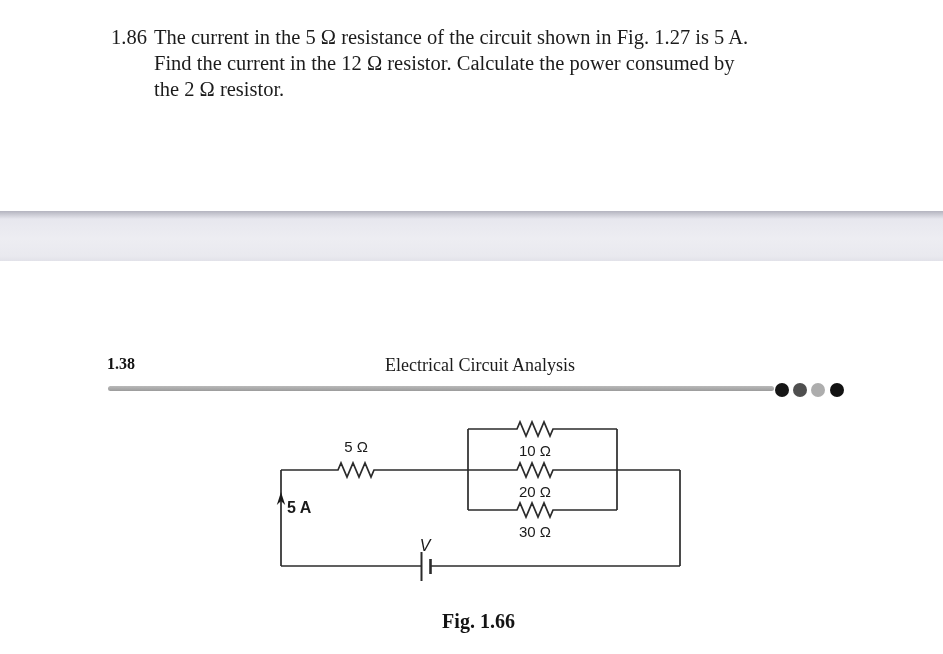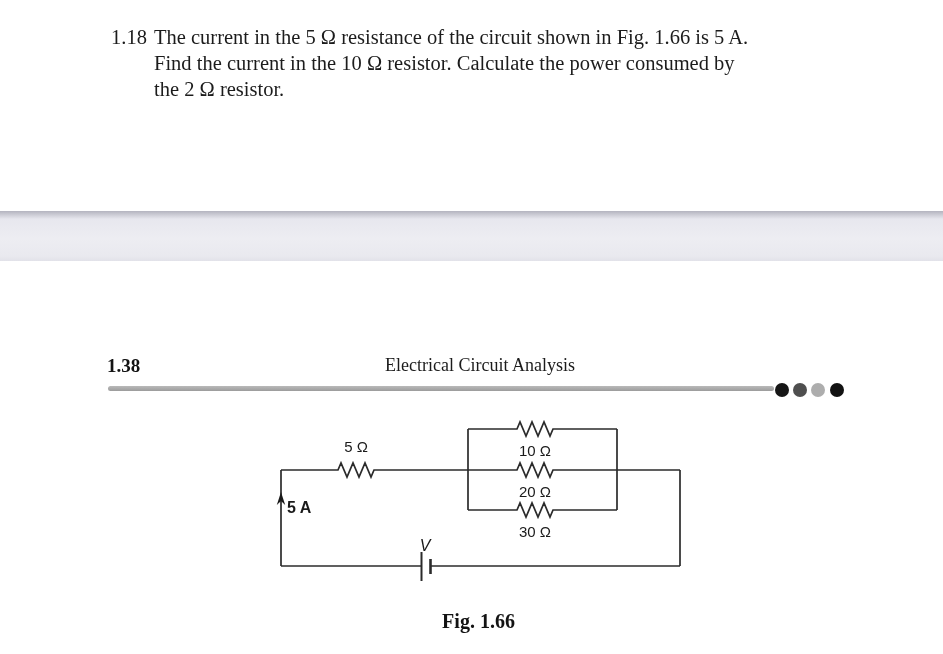--- a/index.html
+++ b/index.html
@@ -39,21 +39,21 @@
     width: 943px;
     height: 50px;
     background: linear-gradient(180deg, #b4b4bf 0%, #e7e7ee 16%, #ededf2 55%, #e9e9ef 90%, #e2e2e9 100%);
   }
 
   
   .running-head-page {
     position: absolute;
     left: 107px;
     top: 355px;
-    font-size: 19px;
+    font-size: 16px;
     font-weight: bold;
     color: #131313;
   }
   .running-head-title {
     position: absolute;
     left: 0;
     top: 355px;
     width: 960px;
     text-align: center;
     font-size: 18px;
@@ -112,24 +112,24 @@
     font-size: 20px;
     font-weight: bold;
     color: #131313;
   }
 </style>
 </head>
 <body>
 
 <div class="page">
 
-  <div class="problem-number">1.18</div>
+  <div class="problem-number">1.86</div>
   <div class="problem-lines">
-    <div class="pline">The current in the 5 Ω resistance of the circuit shown in Fig. 1.66 is 5 A.</div>
-    <div class="pline">Find the current in the 10 Ω resistor. Calculate the power consumed by</div>
+    <div class="pline">The current in the 5 Ω resistance of the circuit shown in Fig. 1.27 is 5 A.</div>
+    <div class="pline">Find the current in the 12 Ω resistor. Calculate the power consumed by</div>
     <div class="pline">the 2 Ω resistor.</div>
   </div>
 
   <div class="divider-band"></div>
 
   <div class="running-head-page">1.38</div>
   <div class="running-head-title">Electrical Circuit Analysis</div>
   <div class="head-rule"></div>
   <div class="head-dot dot-1"></div>
   <div class="head-dot dot-2"></div>

